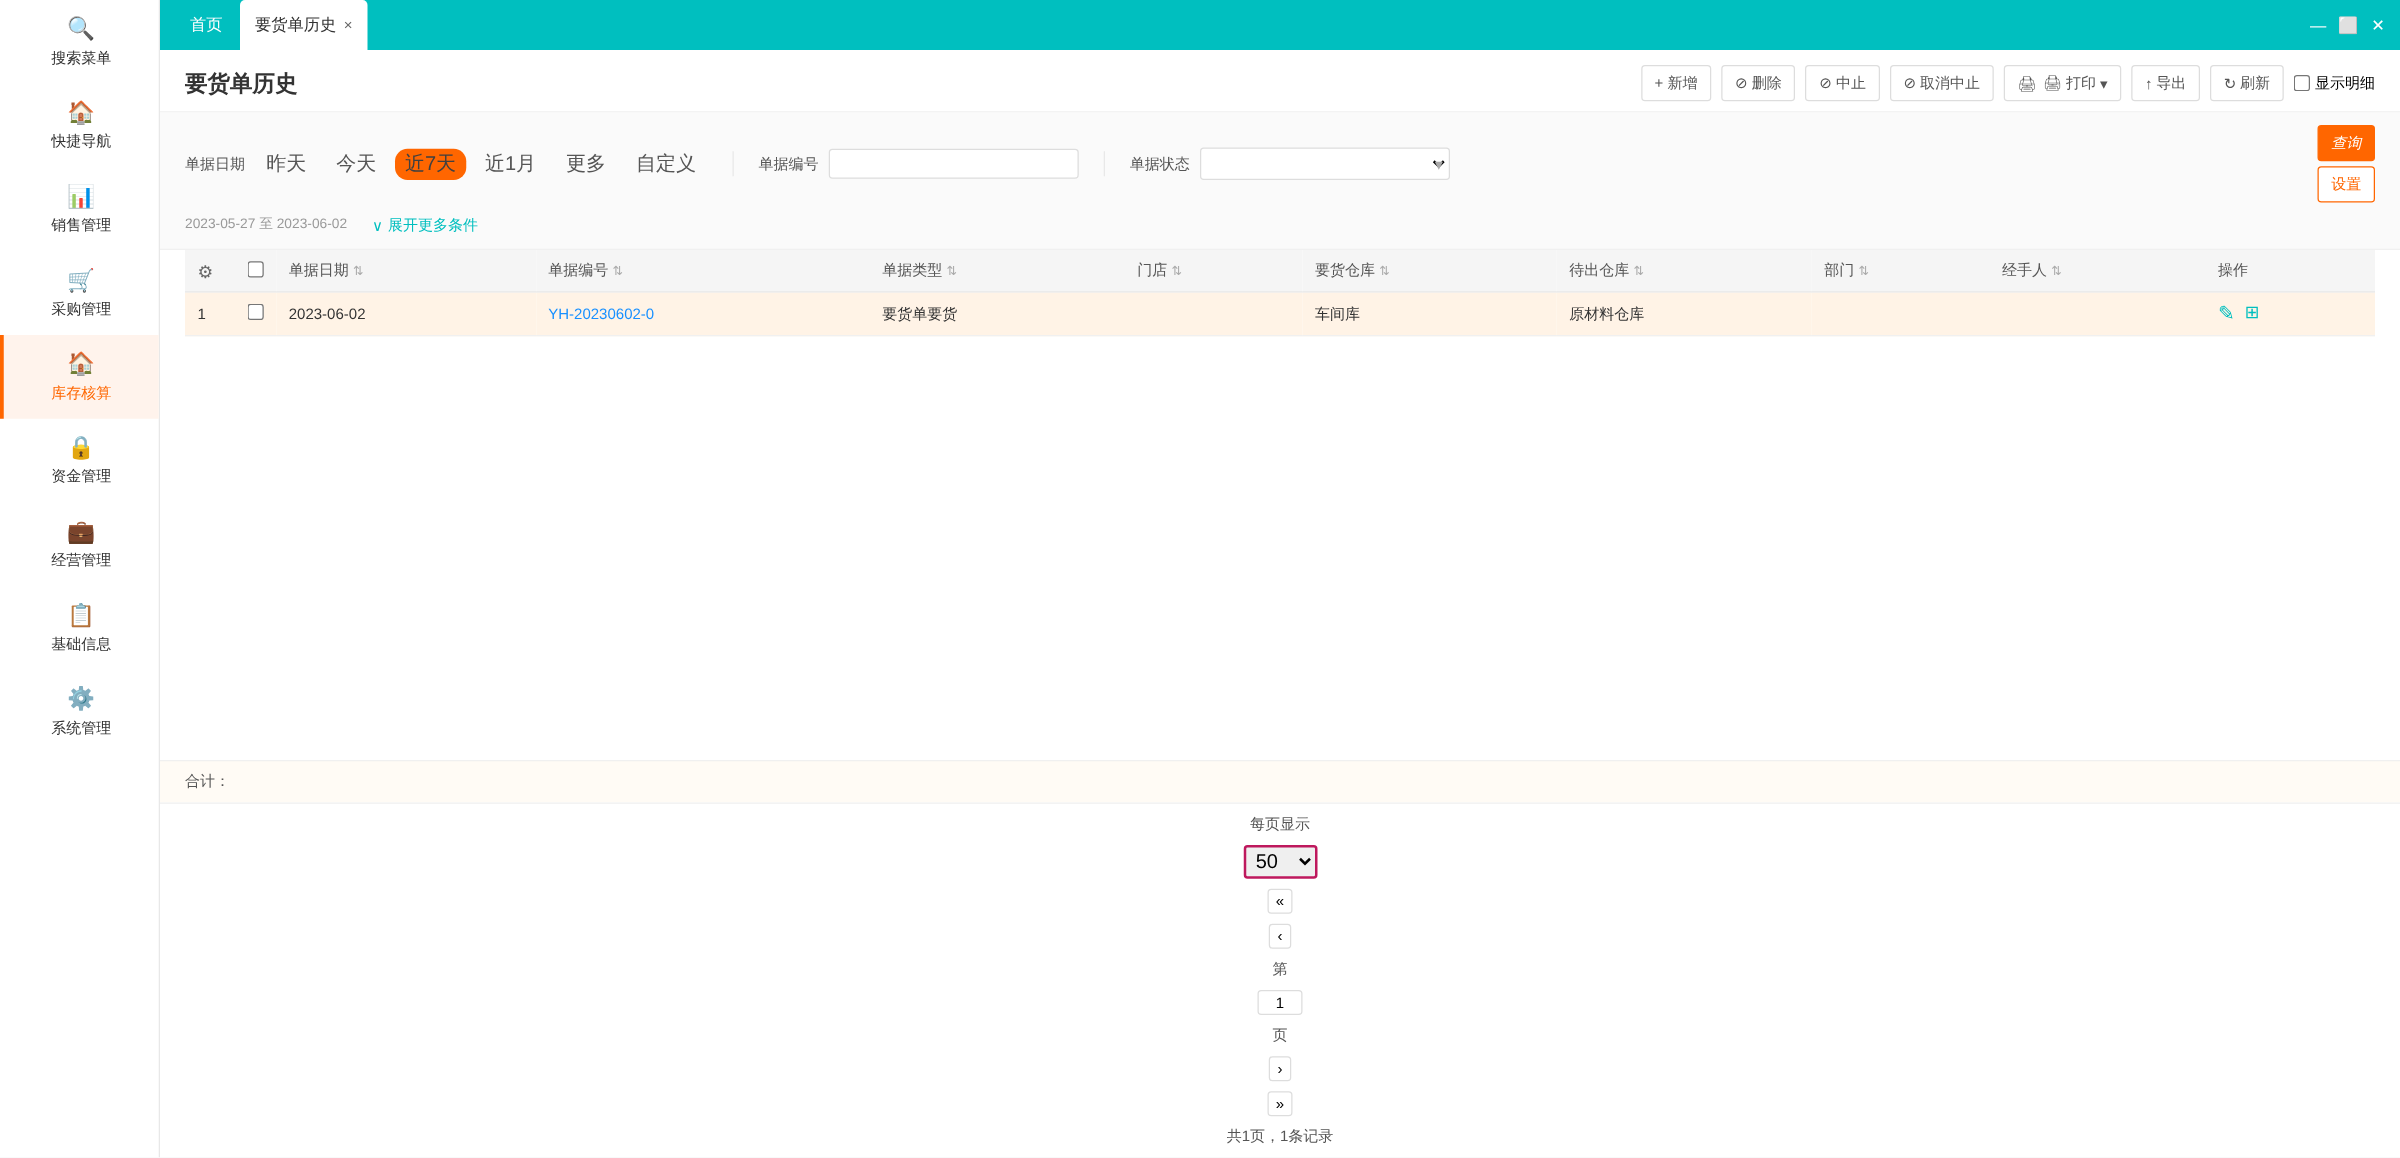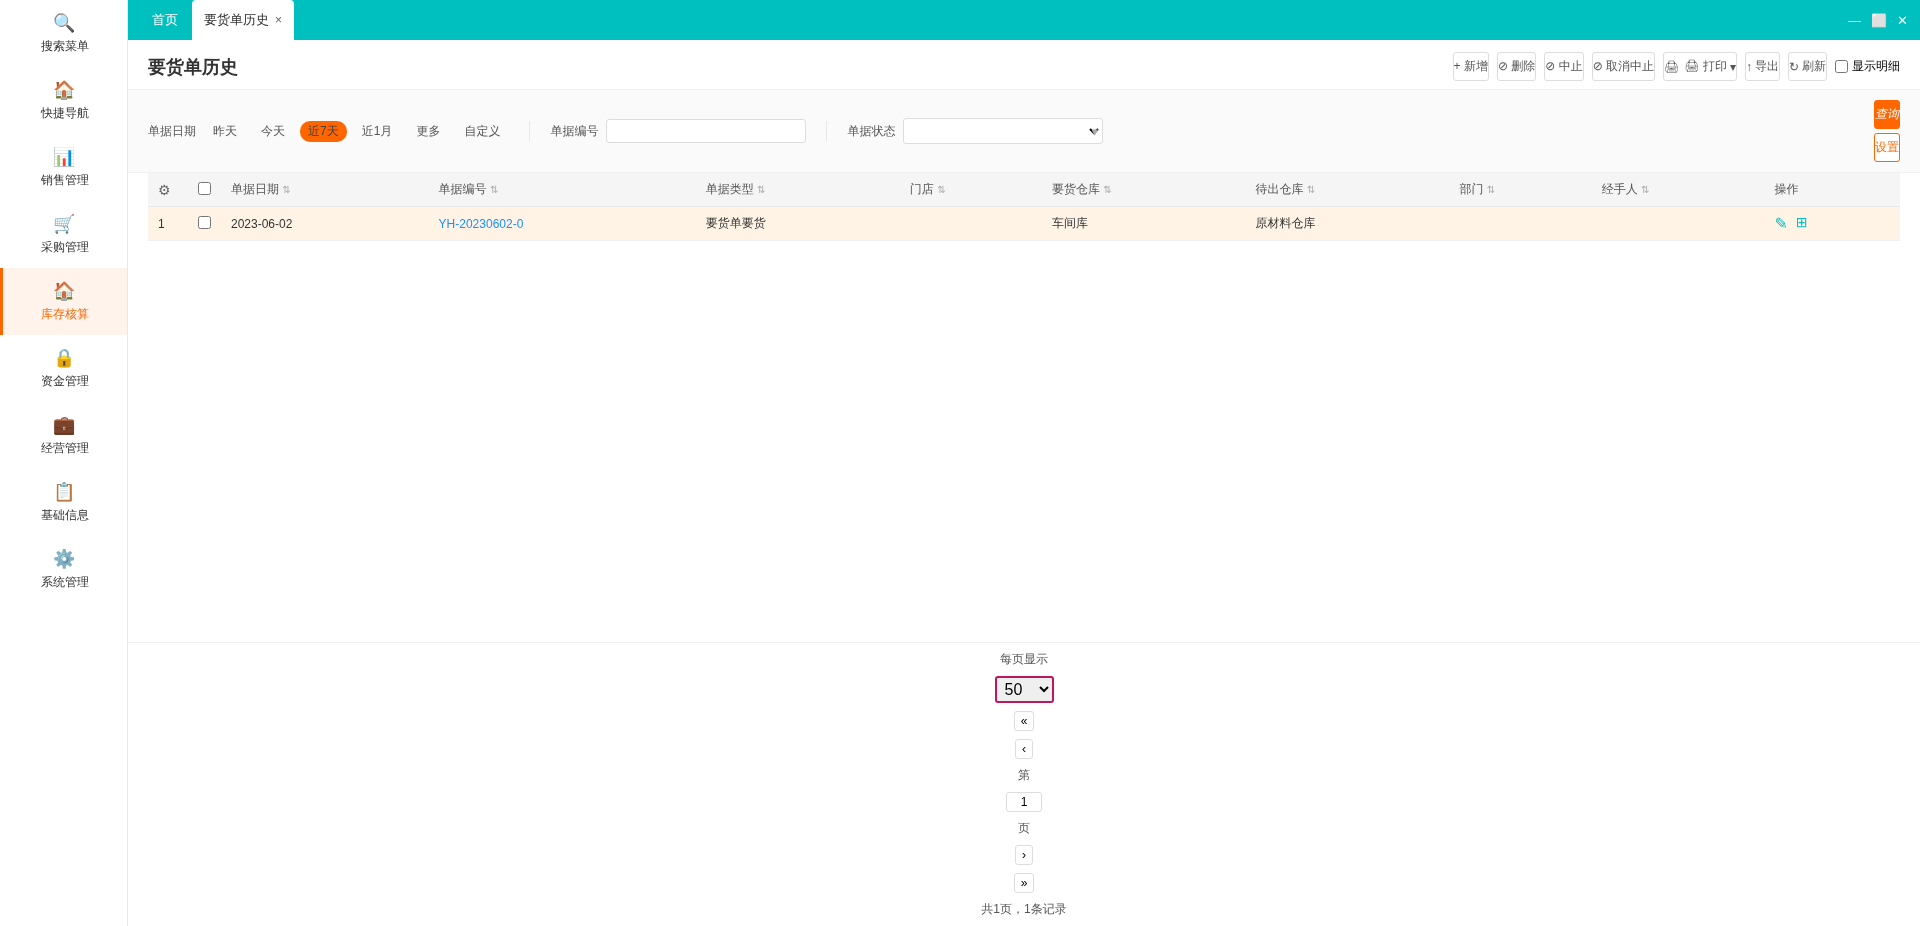--- a/index.html
+++ b/index.html
@@ -98,21 +98,21 @@
     }
     .toolbar {
       display: flex;
       align-items: center;
       gap: 8px;
     }
     .btn {
       display: flex;
       align-items: center;
       gap: 3px;
-      padding: 5px 0;
+      padding: 5px 10px;
       border: 1px solid #ddd;
       border-radius: 3px;
       background: #fff;
       cursor: pointer;
       font-size: 12px;
       color: #555;
     }
     .btn-primary { background: #ff6600; color: #fff; border-color: #ff6600; font-style: italic; }
     .btn-outline-primary { background: #fff; color: #ff6600; border-color: #ff6600; }
 
@@ -132,21 +132,21 @@
       display: flex;
       align-items: center;
       gap: 8px;
     }
     .filter-label { color: #555; font-size: 12px; white-space: nowrap; }
     .filter-dates { display: flex; gap: 6px; align-items: center; }
     .date-btn {
       padding: 2px 8px;
       border-radius: 3px;
       cursor: pointer;
-      font-size: 12px;
+      font-size: 16px;
       color: #555;
       border: 1px solid transparent;
     }
     .date-btn.active { background: #ff6600; color: #404040; border-radius: 10px; border: none; }
     .date-range { font-size: 11px; color: #999; margin-top: 2px; }
     .filter-input {
       border: 1px solid #ddd;
       border-radius: 3px;
       padding: 4px 8px;
       font-size: 12px;
@@ -386,20 +386,27 @@
           </select>
           <span style="margin-left:-20px;color:#aaa;pointer-events:none;">▾</span>
         </div>
 
         <div class="filter-actions">
           <button class="btn btn-primary">查询</button>
           <button class="btn btn-outline-primary">设置</button>
         </div>
       </div>
 
+      <div style="display:flex;align-items:center;gap:20px;margin-top:4px;">
+        <div class="date-range">2023-05-27 至 2023-06-02</div>
+        <div class="expand-btn">
+          <span>∨</span>
+          <span>展开更多条件</span>
+        </div>
+      </div>
     </div>
 
     <div class="table-area">
       <table class="data-table">
         <thead>
           <tr>
             <th>
               <span class="col-settings">⚙</span>
             </th>
             <th class="checkbox-cell">
@@ -462,20 +469,23 @@
               <div class="action-icons">
                 <span class="action-icon" title="编辑">✎</span>
                 <span class="action-icon" title="删除" style="font-size:14px;">⊞</span>
               </div>
             </td>
           </tr>
         </tbody>
       </table>
     </div>
 
+    <div class="footer-total">
+      <span>合计：</span>
+    </div>
 
     <div class="pagination">
       <span>每页显示</span>
       <select class="page-size-select">
         <option value="10">10</option>
         <option value="20">20</option>
         <option value="50" selected="">50</option>
         <option value="100">100</option>
       </select>
       <button class="page-btn">«</button>

